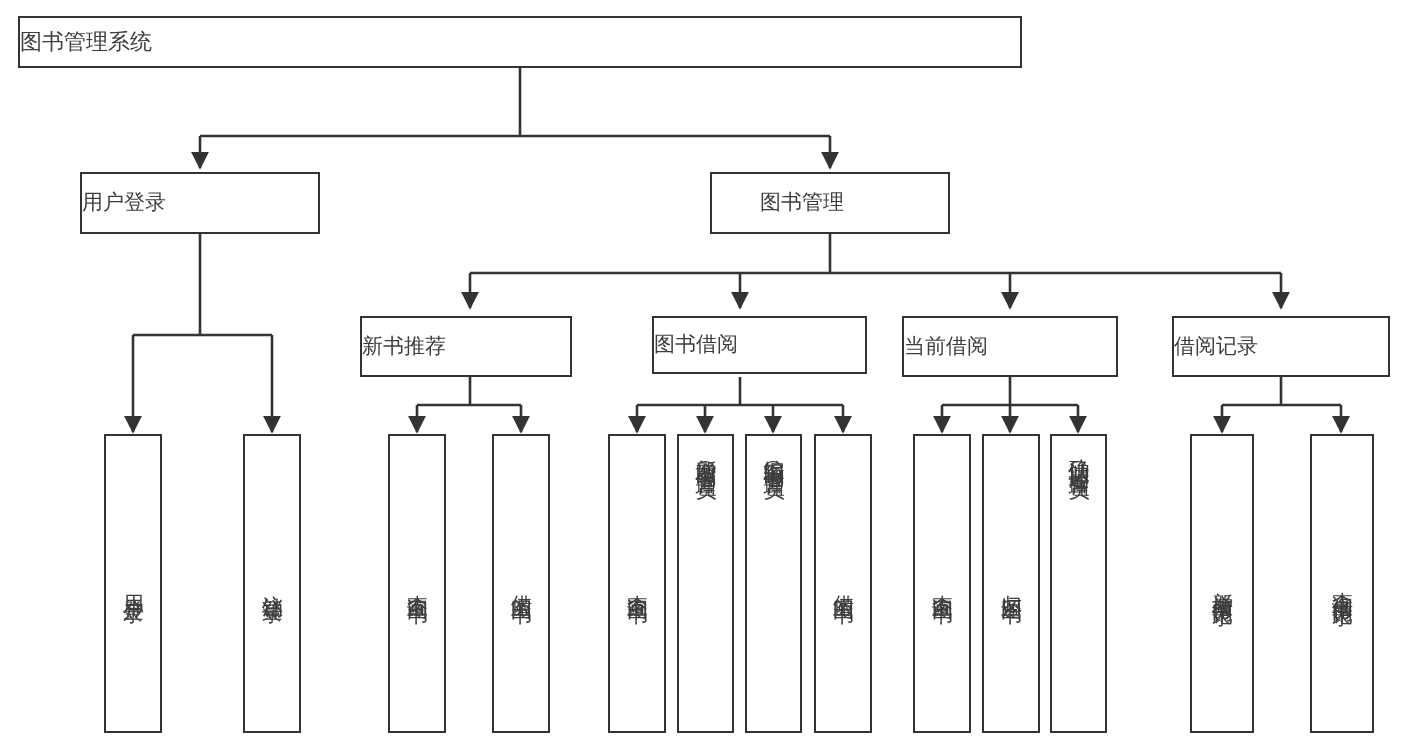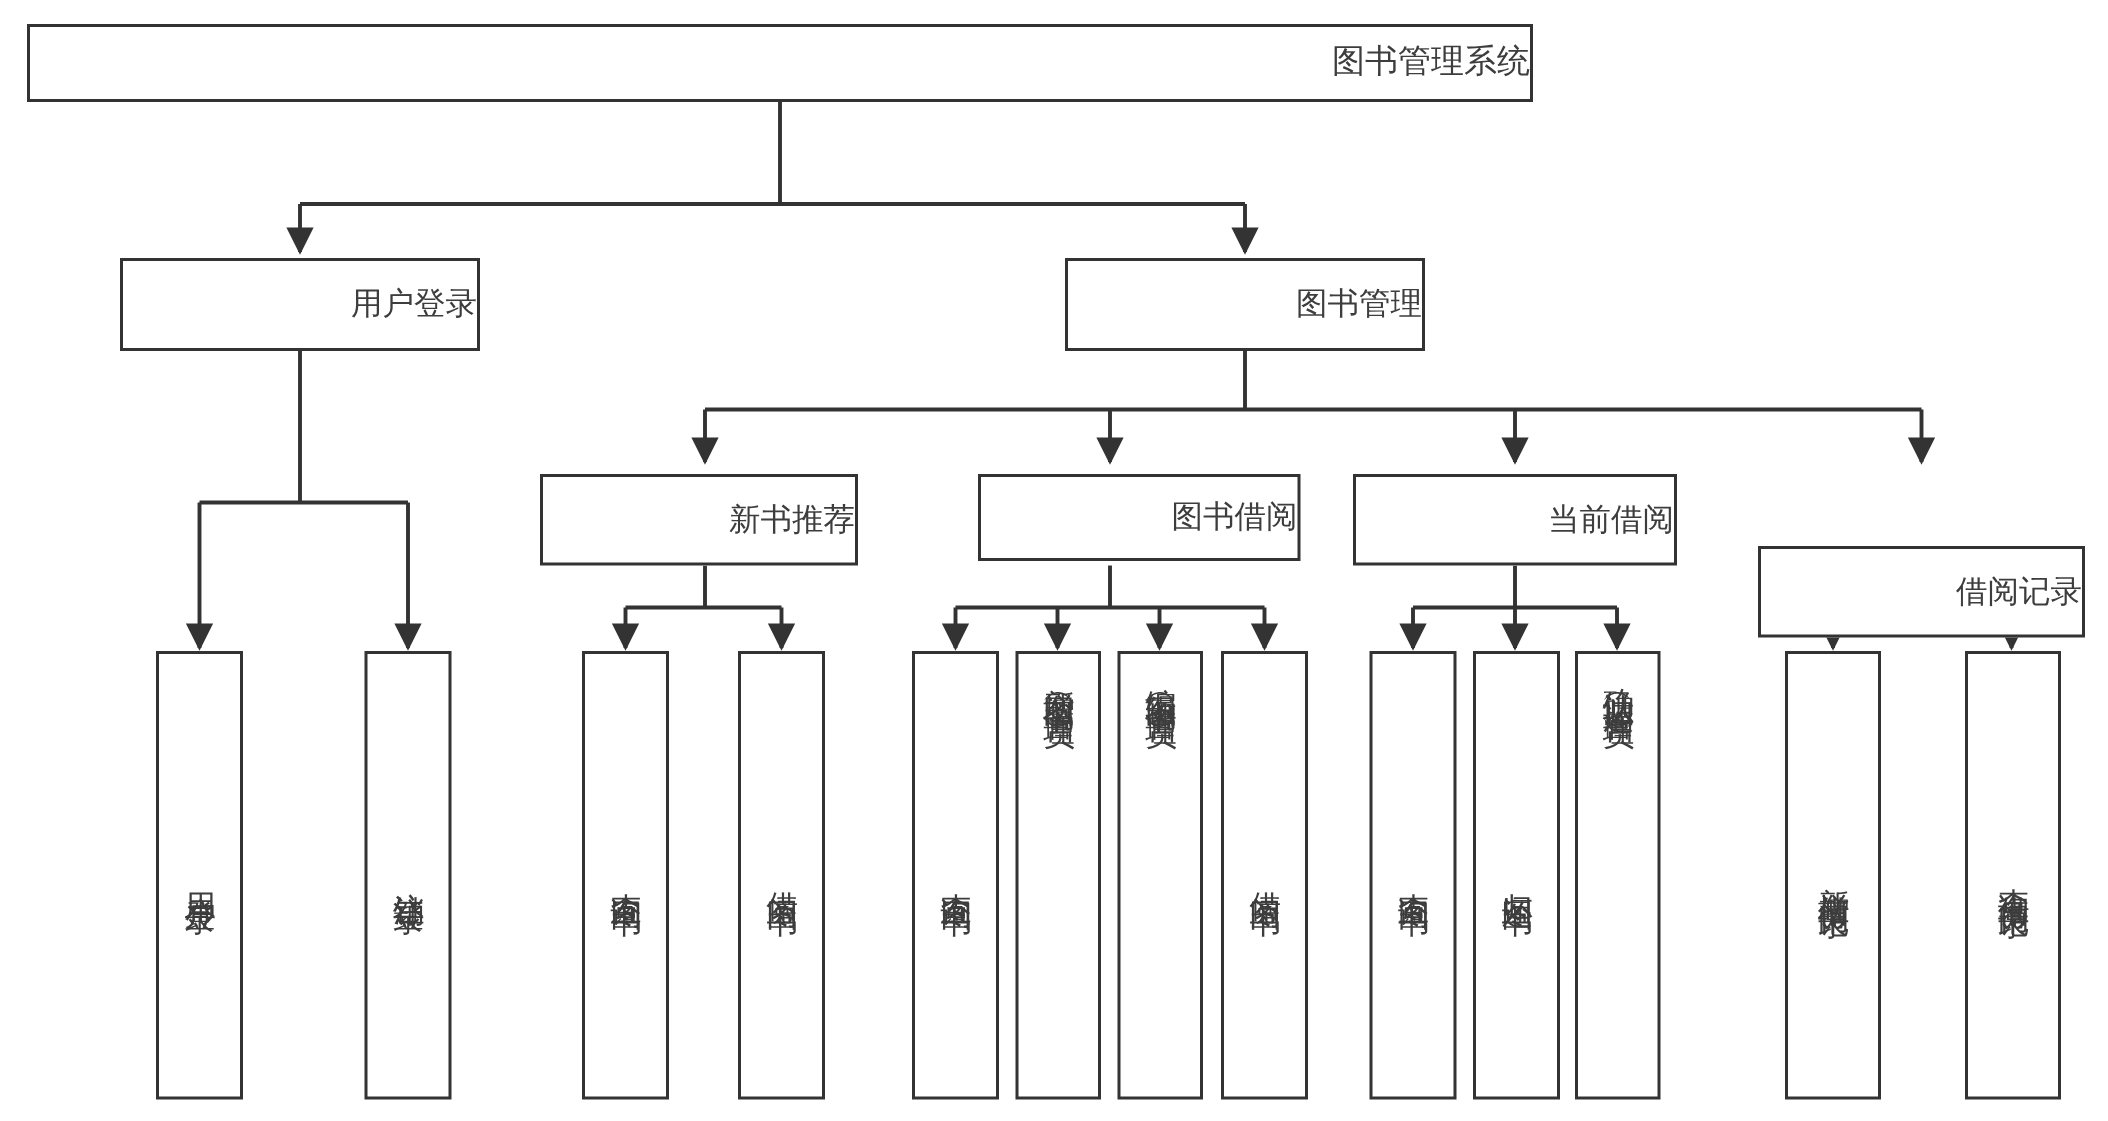--- a/index.html
+++ b/index.html
@@ -26,21 +26,21 @@
     height: 747px;
     pointer-events: none;
   }
   .node {
     position: absolute;
     box-sizing: border-box;
     background: #ffffff;
     border: 2px solid #333333;
     display: flex;
     align-items: center;
-    justify-content: flex-end;
+    justify-content: flex-start;
     color: #3d3d3d;
   }
   .node .node-label {
     display: block;
     text-align: center;
     line-height: 1.12;
     color: #3d3d3d;
   }
   .node-root .node-label {
     font-size: 22px;
@@ -135,37 +135,37 @@
   </svg>
 
   <div class="node node-root" style="left:18px; top:16px; width:1004px; height:52px;">
     <span class="node-label">图书管理系统</span>
   </div>
 
   <div class="node node-l2" style="left:80px; top:172px; width:240px; height:62px;">
     <span class="node-label">用户登录</span>
   </div>
 
-  <div class="node node-l2" style="left:710px; top:172px; width:240px; height:62px;">
+  <div class="node node-l2" style="left:710px; top:172px; width:240px; height:62px;padding-left:48px;">
     <span class="node-label">图书管理</span>
   </div>
 
   <div class="node node-l3" style="left:360px; top:316px; width:212px; height:61px;">
     <span class="node-label">新书推荐</span>
   </div>
 
   <div class="node node-l3" style="left:652px; top:316px; width:215px; height:58px;">
     <span class="node-label">图书借阅</span>
   </div>
 
   <div class="node node-l3" style="left:902px; top:316px; width:216px; height:61px;">
     <span class="node-label">当前借阅</span>
   </div>
 
-  <div class="node node-l3" style="left:1172px; top:316px; width:218px; height:61px;margin-top:48px;">
+  <div class="node node-l3" style="left:1172px; top:316px; width:218px; height:61px;">
     <span class="node-label">借阅记录</span>
   </div>
 
   <div class="node node-leaf leaf-center" style="left:104px; top:434px; width:58px; height:299px;">
     <span class="node-label">用户登录</span>
   </div>
 
   <div class="node node-leaf leaf-center" style="left:243px; top:434px; width:58px; height:299px;">
     <span class="node-label">注销登录</span>
   </div>

